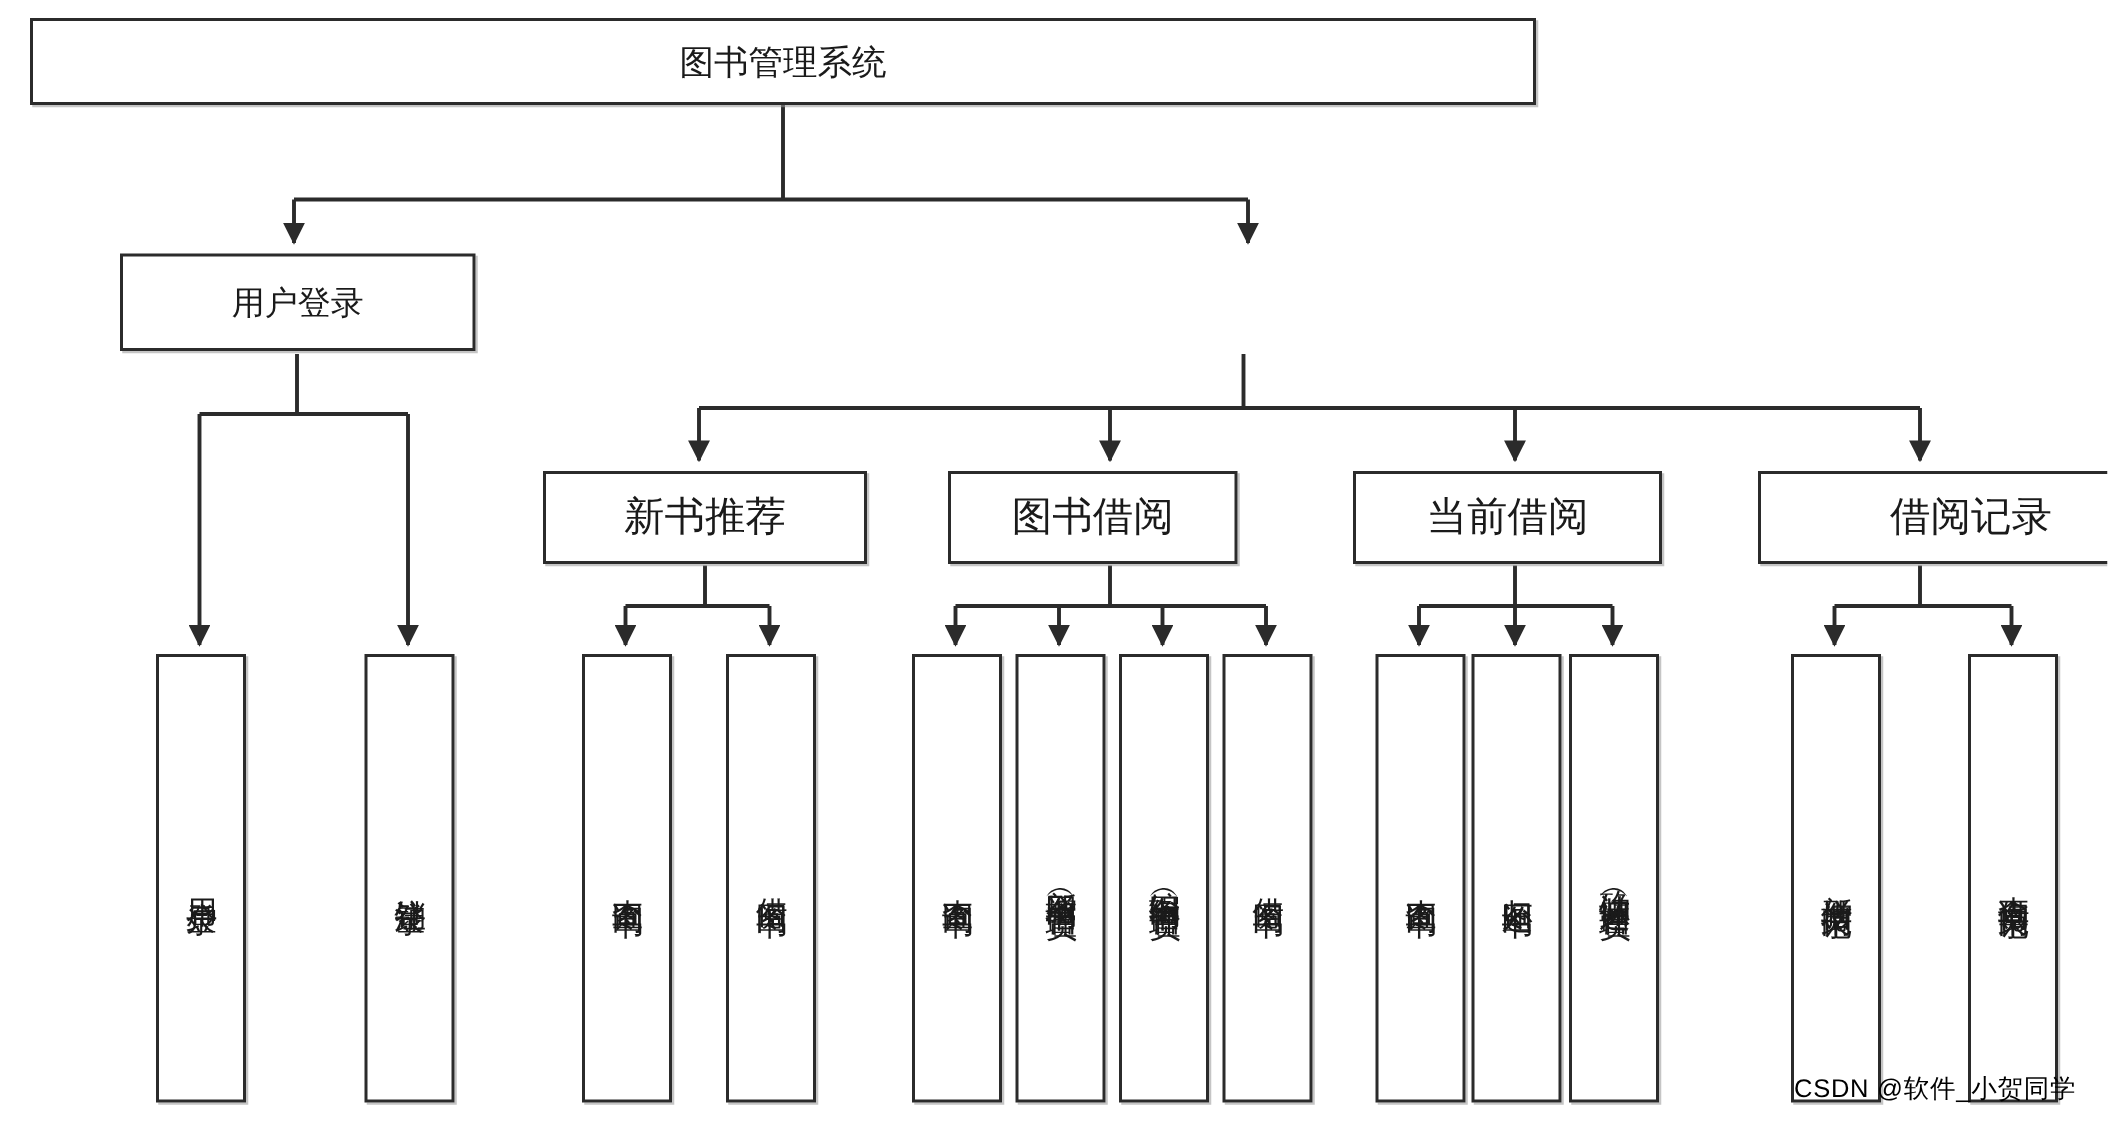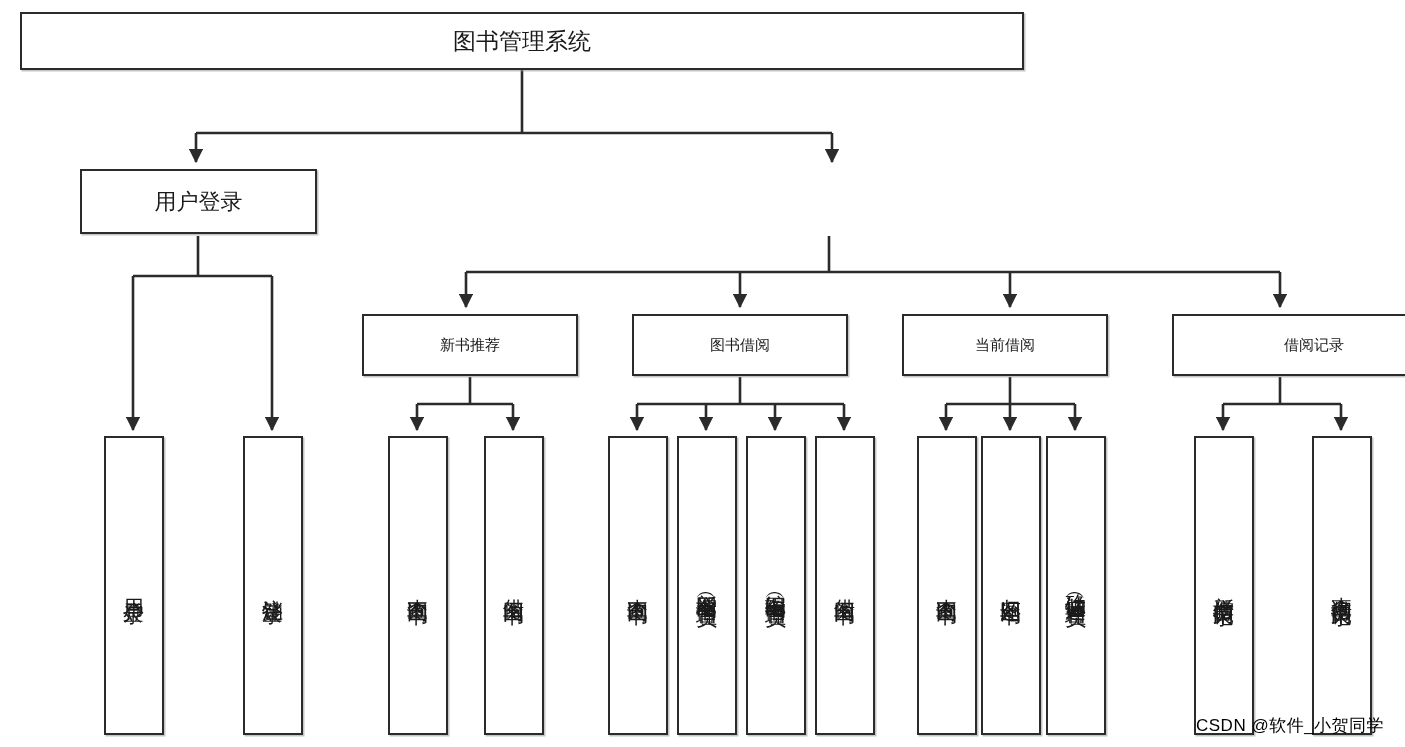--- a/index.html
+++ b/index.html
@@ -39,21 +39,21 @@
   .node .lbl {
     display: block;
     text-align: left;
     line-height: 1.15;
     white-space: nowrap;
   }
   
   .lvl0 { font-size: 23px; }
   
   .lvl1 { font-size: 22px; }
-  .lvl2 { font-size: 15px; }
+  .lvl2 { font-size: 27px; }
   
   .leaf { }
   .leaf .lbl {
     writing-mode: vertical-rl;
     text-orientation: upright;
     letter-spacing: 2px;
     font-size: 21px;
     line-height: 1;
     white-space: pre;
   }
@@ -124,21 +124,21 @@
     <span class="lbl">图书管理系统</span>
   </div>
 
   <div class="node lvl1" style="left:80px; top:169px; width:237px; height:65px;">
     <span class="lbl">用户登录</span>
   </div>
 
   <div class="node lvl2" style="left:362px; top:314px; width:216px; height:62px;">
     <span class="lbl">新书推荐</span>
   </div>
-  <div class="node lvl2" style="left:632px; top:314px; width:216px; height:62px;">
+  <div class="node lvl2" style="left:632px; top:314px; width:193px; height:62px;">
     <span class="lbl">图书借阅</span>
   </div>
   <div class="node lvl2" style="left:902px; top:314px; width:206px; height:62px;">
     <span class="lbl">当前借阅</span>
   </div>
   <div class="node lvl2" style="left:1172px; top:314px; width:244px; height:62px;padding-left:40px;">
     <span class="lbl">借阅记录</span>
   </div>
 
   <div class="node leaf" style="left:104px; top:436px; width:60px; height:299px;">

